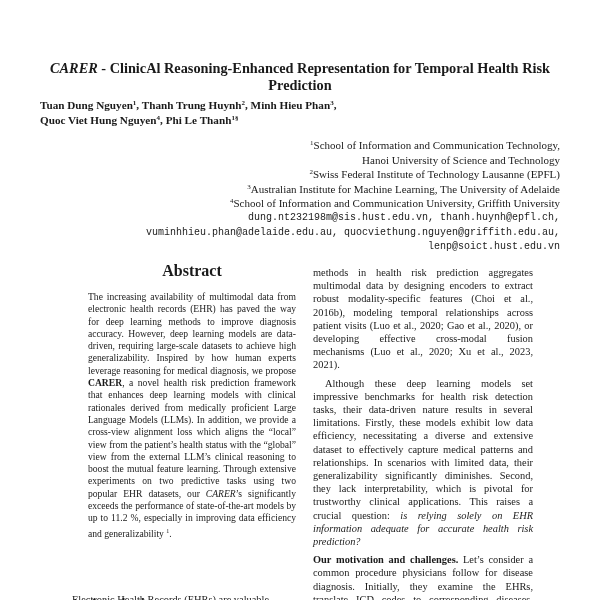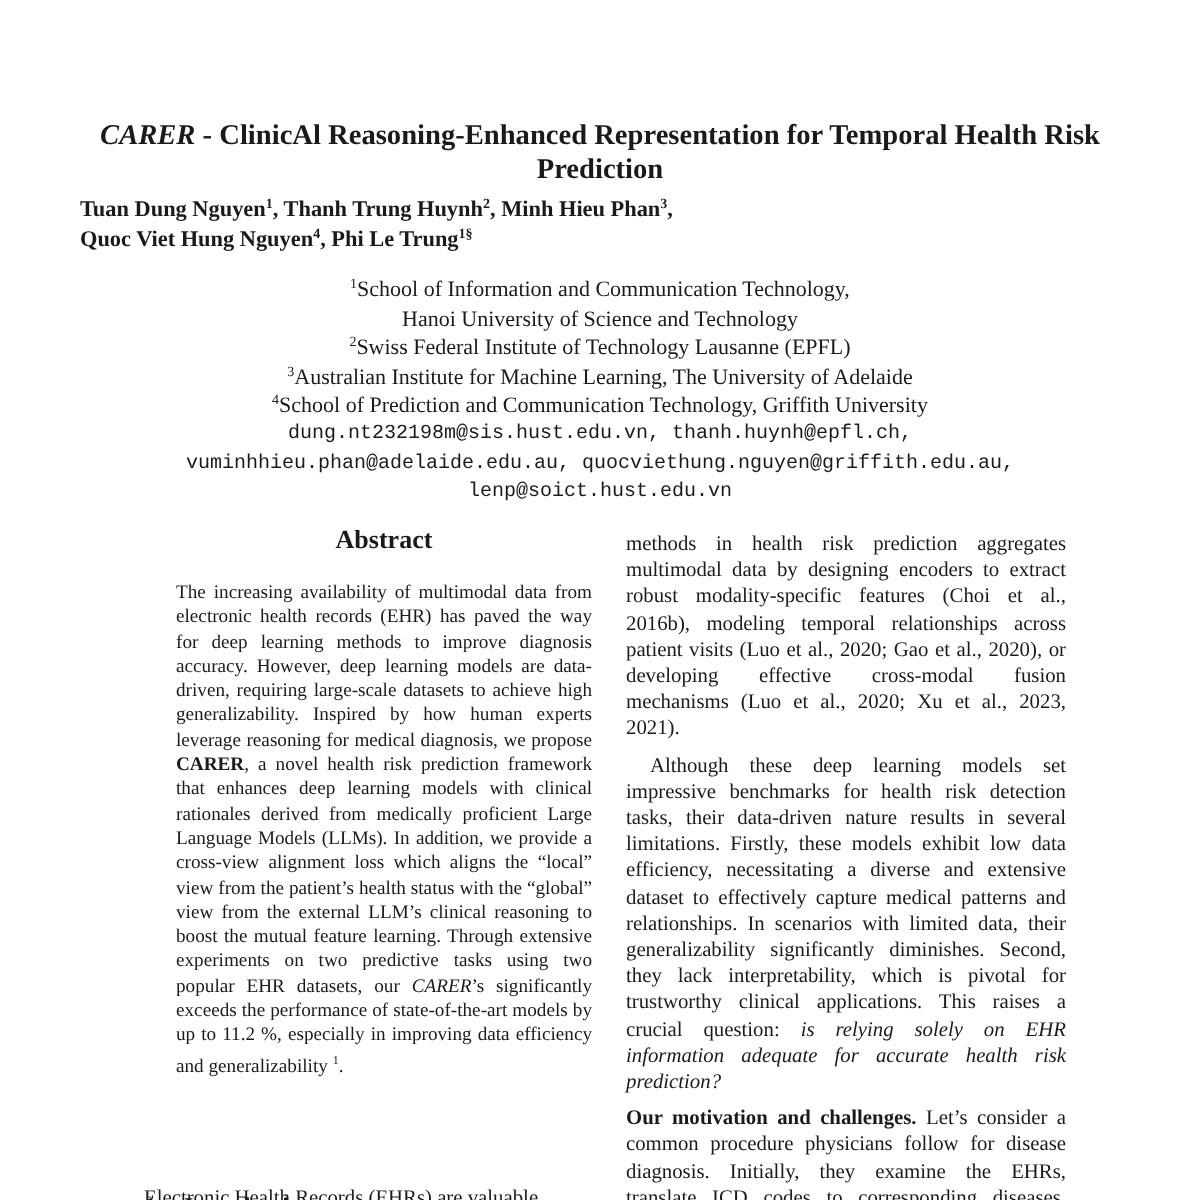--- a/index.html
+++ b/index.html
@@ -5,29 +5,29 @@
   html, body { margin:0; padding:0; }
   body { width:600px; height:600px; overflow:hidden; background:#ffffff; color:#1a1a1a;
          font-family:"Liberation Serif", "DejaVu Serif", serif; position:relative; }
   .page { position:absolute; left:0; top:0; width:600px; height:522px; }
   .title { position:absolute; left:40px; width:520px; top:60px; text-align:center;
            font-weight:bold; font-size:14.3px; line-height:17px; }
   .title i { font-style:italic; }
   .authors { position:absolute; left:40px; width:520px; top:98px; text-align:left;
              font-weight:bold; font-size:11.2px; line-height:15px; }
   .authors sup { font-size:7px; vertical-align:4px; line-height:0; }
-  .affils { position:absolute; left:40px; width:520px; top:138px; text-align:center;
+  .affils { position:absolute; left:40px; width:520px; top:138px; text-align:right;
             font-size:11px; line-height:14.6px; }
   .affils sup { font-size:7px; vertical-align:4px; line-height:0; }
   .mono { font-family:"Liberation Mono", "DejaVu Sans Mono", monospace; font-size:10px; }
   .col { position:absolute; font-size:9.6px; line-height:12.3px; text-align:justify; }
   .left { left:88px; width:208px; }
   .right { left:309px; width:228px; font-size:10.4px; line-height:13.2px; }
   .abs-head { position:absolute; left:88px; width:208px; top:262px; text-align:center;
-              font-weight:bold; font-size:13px; }
+              font-weight:bold; font-size:16px; }
   .abs-body { top:291px; }
   .sec-head { position:absolute; left:72px; top:596px; font-weight:bold; font-size:12px; }
   .sec-head span.num { display:inline-block; width:20px; }
   .intro-body { position:absolute; left:72px; width:224px; top:593px; font-size:10.4px; line-height:13px;
                 white-space:nowrap; overflow:hidden; }
   .right p { margin:4px; text-indent:0; }
   .right p.indent { text-indent:12px; margin-top:5px; }
   .right p.para { margin-top:5px; }
   b { font-weight:bold; }
   i { font-style:italic; }
@@ -39,29 +39,29 @@
 
   <div class="title">
     <i>CARER</i><span> - ClinicAl Reasoning-Enhanced Representation for Temporal Health Risk Prediction</span>
   </div>
 
   <div class="authors">
     <span>Tuan Dung Nguyen</span><sup>1</sup>,
     <span>Thanh Trung Huynh</span><sup>2</sup>,
     <span>Minh Hieu Phan</span><sup>3</sup>,<br>
     <span>Quoc Viet Hung Nguyen</span><sup>4</sup>,
-    <span>Phi Le Trung</span><sup>1§</sup>
+    <span>Phi Le Thanh</span><sup>1§</sup>
   </div>
 
   <div class="affils">
     <div><sup>1</sup><span>School of Information and Communication Technology,</span></div>
     <div><span>Hanoi University of Science and Technology</span></div>
     <div><sup>2</sup><span>Swiss Federal Institute of Technology Lausanne (EPFL)</span></div>
     <div><sup>3</sup><span>Australian Institute for Machine Learning, The University of Adelaide</span></div>
-    <div><sup>4</sup><span>School of Prediction and Communication Technology, Griffith University</span></div>
+    <div><sup>4</sup><span>School of Information and Communication University, Griffith University</span></div>
     <div class="mono">dung.nt232198m@sis.hust.edu.vn, thanh.huynh@epfl.ch,</div>
     <div class="mono">vuminhhieu.phan@adelaide.edu.au, quocviethung.nguyen@griffith.edu.au,</div>
     <div class="mono">lenp@soict.hust.edu.vn</div>
   </div>
 
   <div class="abs-head">Abstract</div>
 
   <div class="col left abs-body">
     <span>The increasing availability of multimodal data from electronic health records (EHR) has paved the way for deep learning methods to improve diagnosis accuracy. However, deep learning models are data-driven, requiring large-scale datasets to achieve high generalizability. Inspired by how human experts leverage reasoning for medical diagnosis, we propose </span><b>CARER</b><span>, a novel health risk prediction framework that enhances deep learning models with clinical rationales derived from medically proficient Large Language Models (LLMs). In addition, we provide a cross-view alignment loss which aligns the “local” view from the patient’s health status with the “global” view from the external LLM’s clinical reasoning to boost the mutual feature learning. Through extensive experiments on two predictive tasks using two popular EHR datasets, our </span><i>CARER</i><span>’s significantly exceeds the performance of state-of-the-art models by up to 11.2 %, especially in improving data efficiency and generalizability </span><sup style="font-size:6px">1</sup><span>.</span>
   </div>

